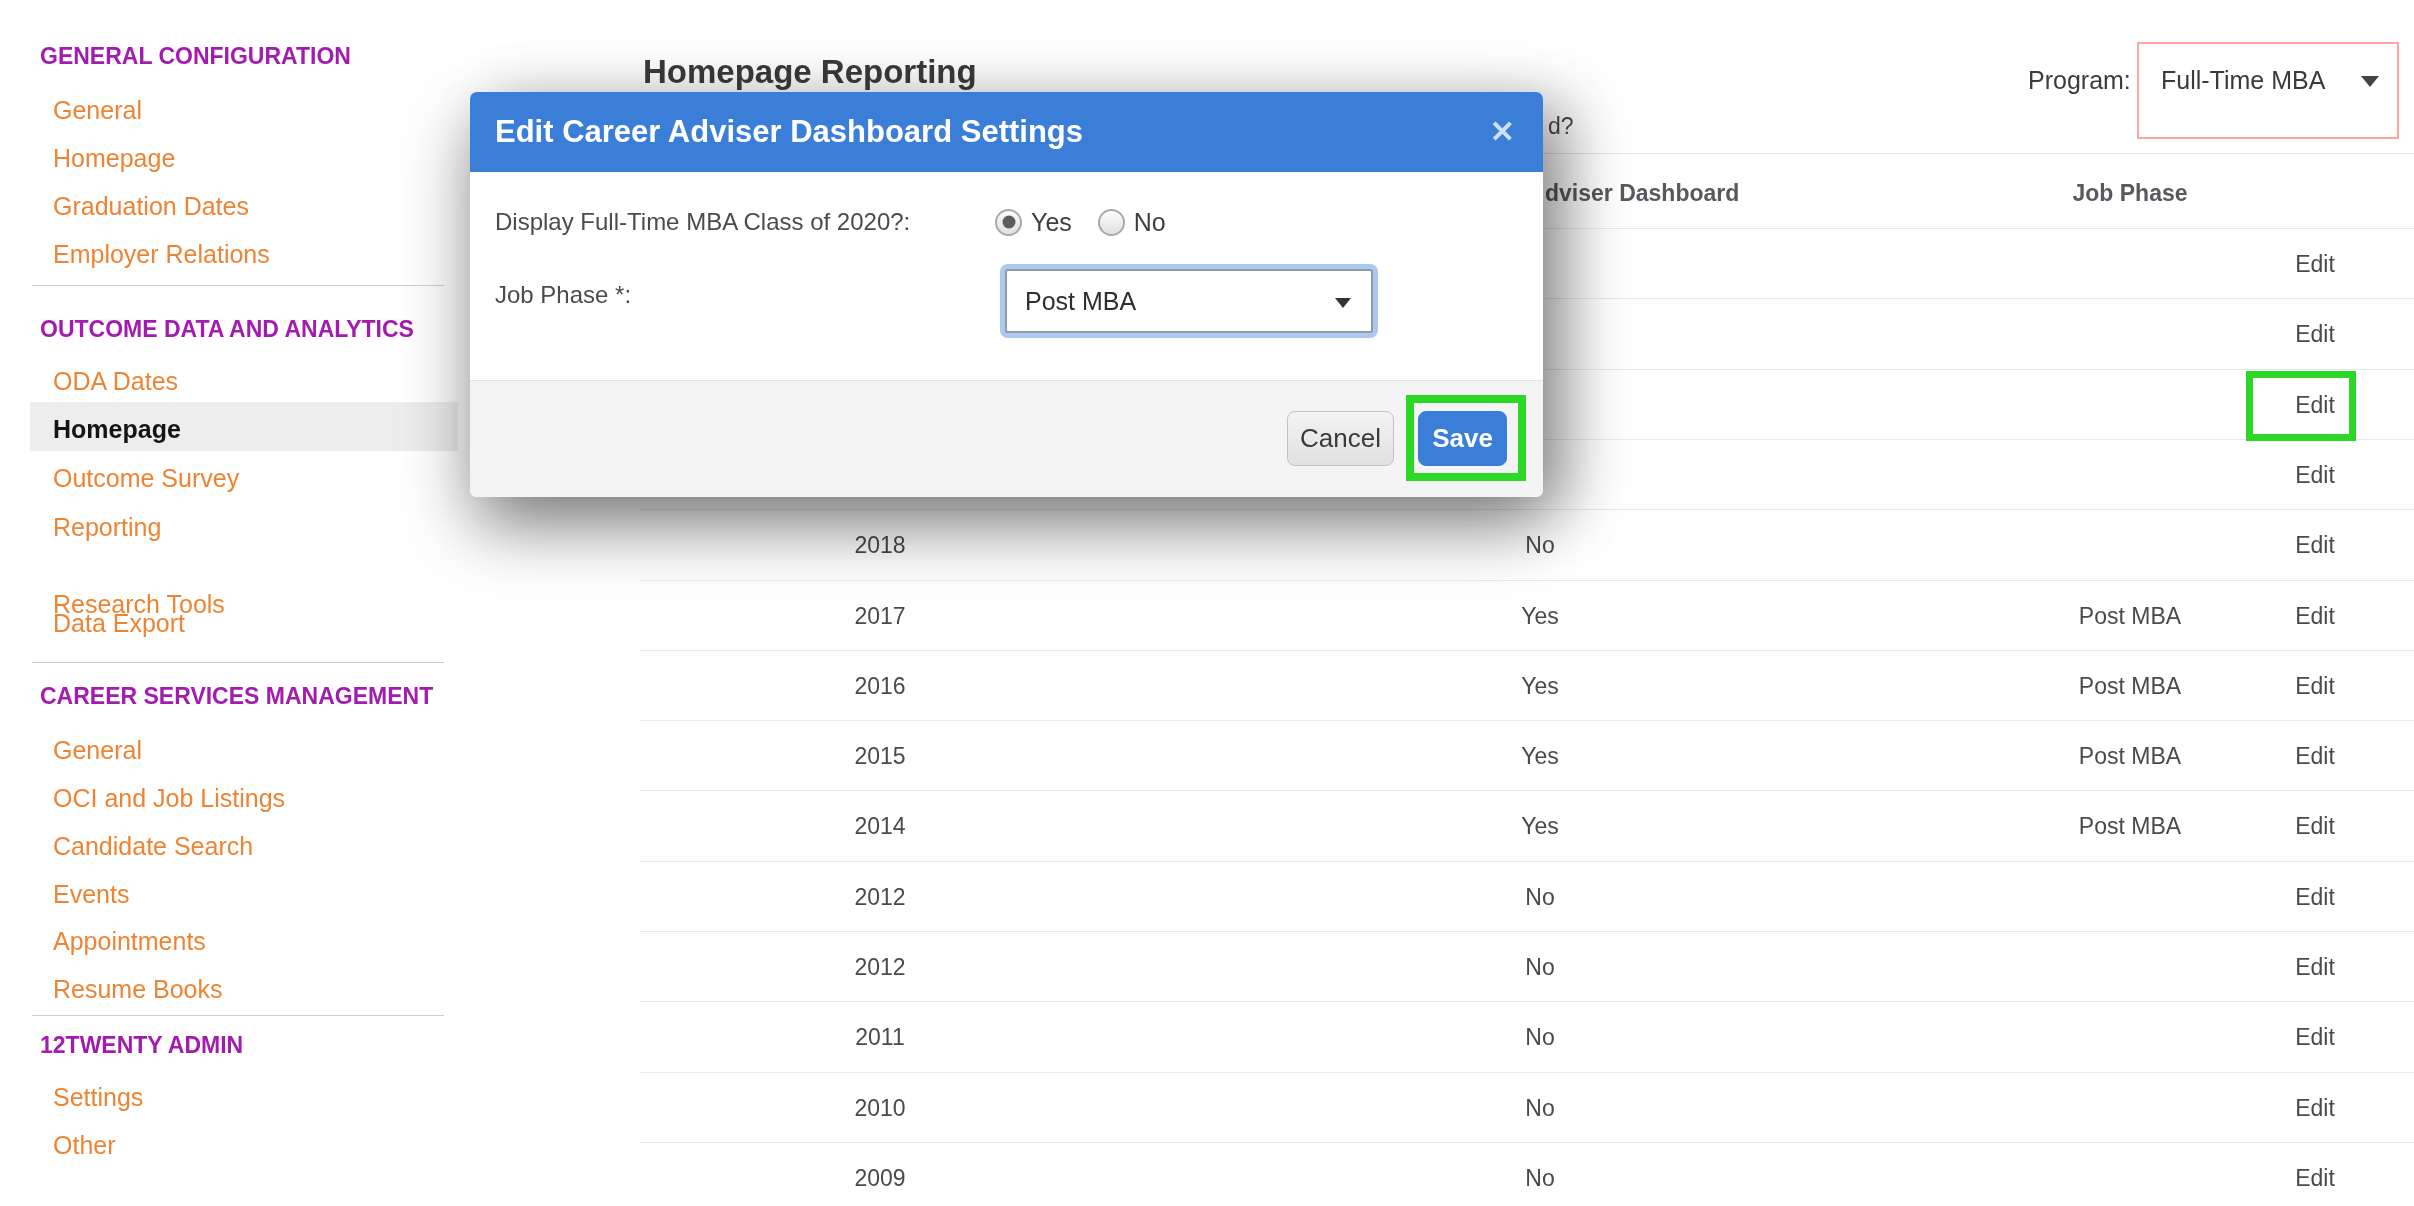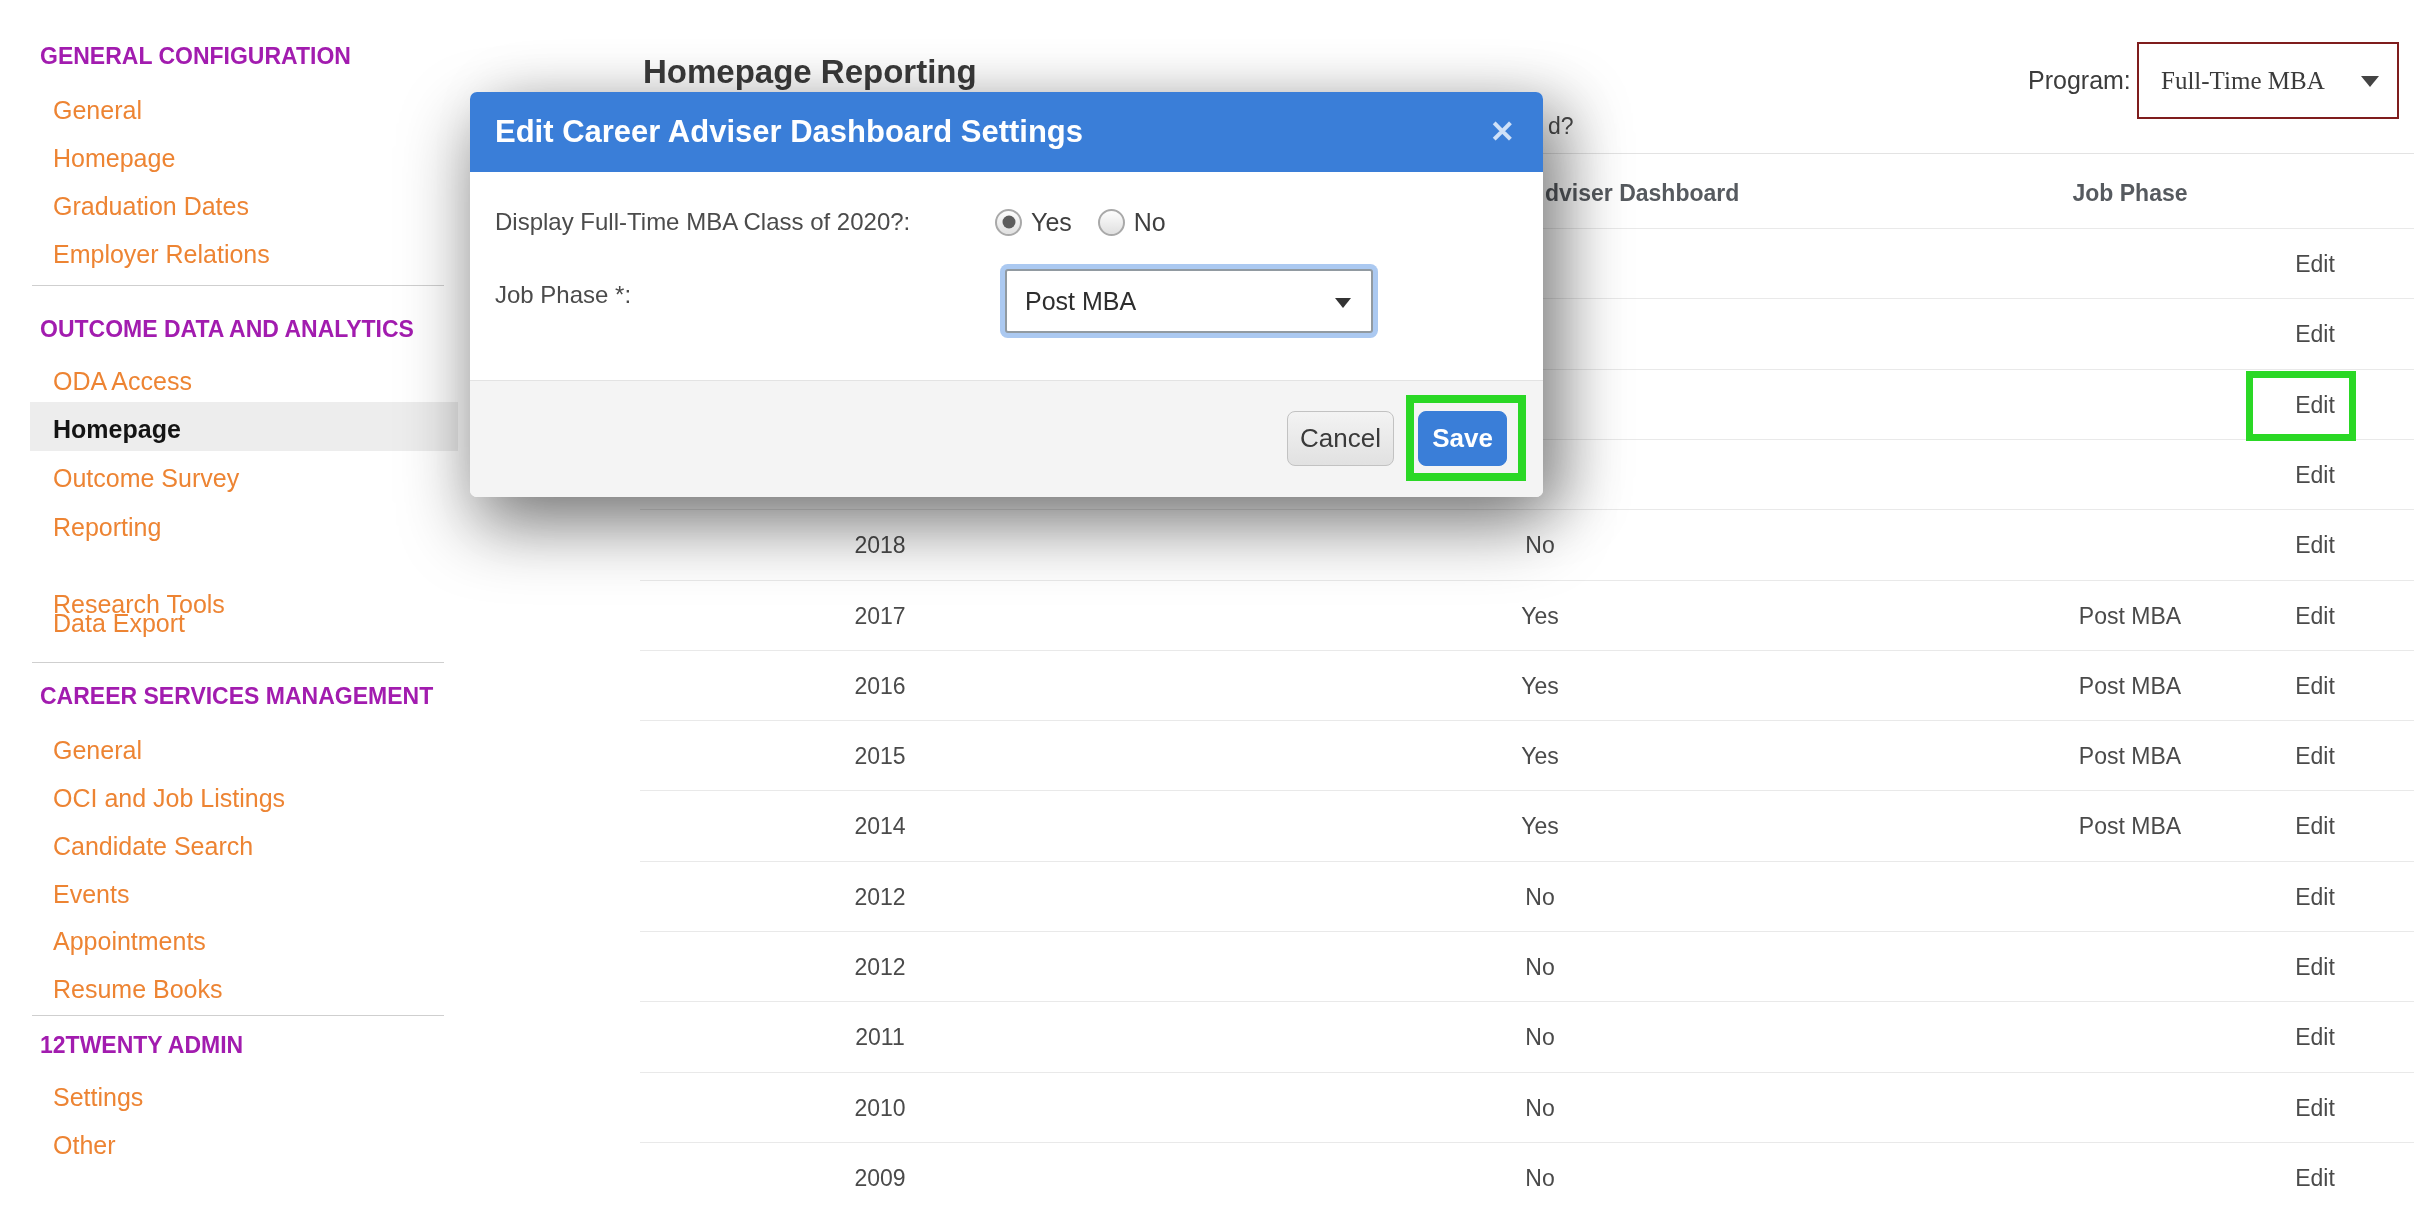--- a/index.html
+++ b/index.html
@@ -15,21 +15,21 @@
   .sidebar { position: absolute; left: 0; top: 0; width: 458px; height: 1206px; background: #fff; z-index: 1; }
   .side-h { position: absolute; left: 40px; font-size: 23px; font-weight: 700; color: #a21caf; line-height: 48px; white-space: nowrap; }
   .side-item { position: absolute; left: 53px; font-size: 25px; color: #ed8433; line-height: 48px; white-space: nowrap; cursor: pointer; }
   .side-item.active { color: #141414; font-weight: 700; }
   .active-band { position: absolute; left: 30px; top: 402px; width: 428px; height: 49px; background: #ededed; }
   .side-div { position: absolute; left: 32px; width: 412px; border-top: 1px solid #cfcfcf; }
   
   .page-title { position: absolute; left: 643px; top: 50px; font-size: 33px; font-weight: 600; color: #3b3b3b; line-height: 44px; }
   .question-frag { position: absolute; left: 1548px; top: 112px; font-size: 23px; color: #4c4c4c; line-height: 28px; }
   .program-label { position: absolute; left: 2028px; top: 65px; font-size: 25px; color: #3c3c3c; line-height: 30px; }
-  .program-select { position: absolute; left: 2137px; top: 42px; width: 262px; height: 77px; border: 2px solid #7f1d1d; background: #fff; cursor: pointer; font-family: Liberation Serif, serif; }
+  .program-select { position: absolute; left: 2137px; top: 42px; width: 262px; height: 97px; border: 2px solid #fca5a5; background: #fff; cursor: pointer; }
   .program-select .val { position: absolute; left: 22px; top: 0; line-height: 73px; font-size: 25px; color: #3b3b3b; white-space: nowrap; }
   .caret { position: absolute; width: 0; height: 0; border-left: 9px solid transparent; border-right: 9px solid transparent; border-top: 11px solid #444; }
   .program-select .caret { right: 18px; top: 32px; }
   
   .table-topline { position: absolute; left: 640px; right: 0; top: 153px; border-top: 1px solid #e3e3e3; }
   .th { position: absolute; top: 180px; font-size: 23px; font-weight: 600; color: #565a5f; line-height: 26px; white-space: nowrap; }
   .th-dash { left: 1545px; }
   .th-job { left: 1990px; width: 280px; text-align: center; }
   .trow { position: absolute; left: 640px; right: 0; height: 70px; border-top: 1px solid #e9e9e9; background: transparent; }
   .trow .cell { position: absolute; top: 0; height: 70px; line-height: 70px; font-size: 23px; color: #4a4a4a; text-align: center; white-space: nowrap; }
@@ -69,21 +69,21 @@
   <div class="active-band"></div>
 
   <div class="side-h" style="top:32px">GENERAL CONFIGURATION</div>
   <div class="side-item" style="top:86px">General</div>
   <div class="side-item" style="top:134px">Homepage</div>
   <div class="side-item" style="top:182px">Graduation Dates</div>
   <div class="side-item" style="top:230px">Employer Relations</div>
   <div class="side-div" style="top:285px"></div>
 
   <div class="side-h" style="top:305px">OUTCOME DATA AND ANALYTICS</div>
-  <div class="side-item" style="top:357px">ODA Access</div>
+  <div class="side-item" style="top:357px">ODA Dates</div>
   <div class="side-item active" style="top:405px">Homepage</div>
   <div class="side-item" style="top:454px">Outcome Survey</div>
   <div class="side-item" style="top:503px">Reporting</div>
   <div class="side-item" style="top:580px">Research Tools</div>
   <div class="side-item" style="top:599px">Data Export</div>
   <div class="side-div" style="top:662px"></div>
 
   <div class="side-h" style="top:672px">CAREER SERVICES MANAGEMENT</div>
   <div class="side-item" style="top:726px">General</div>
   <div class="side-item" style="top:774px">OCI and Job Listings</div>

